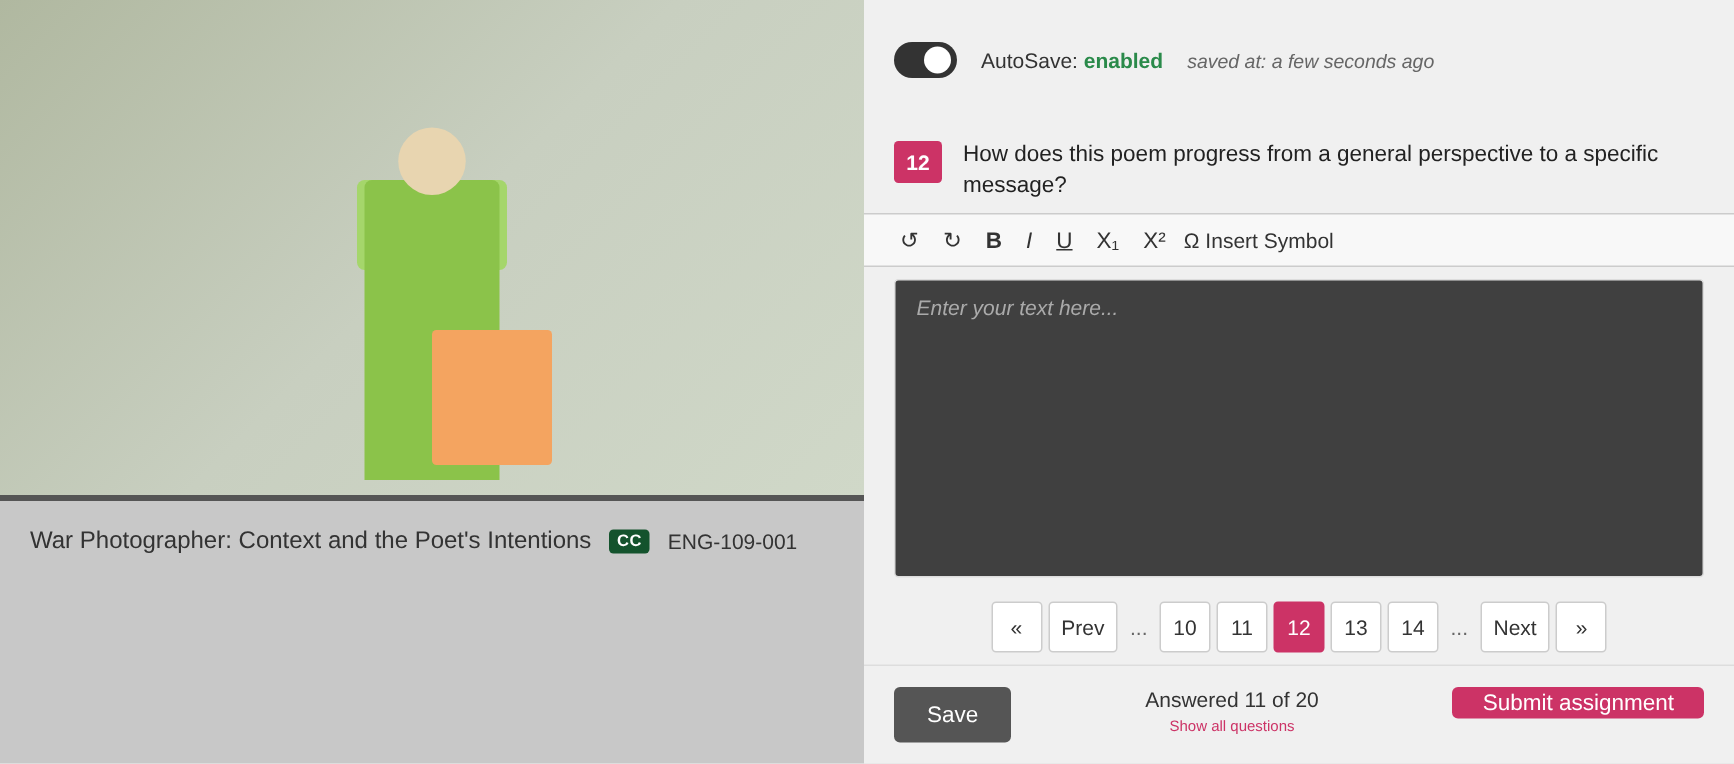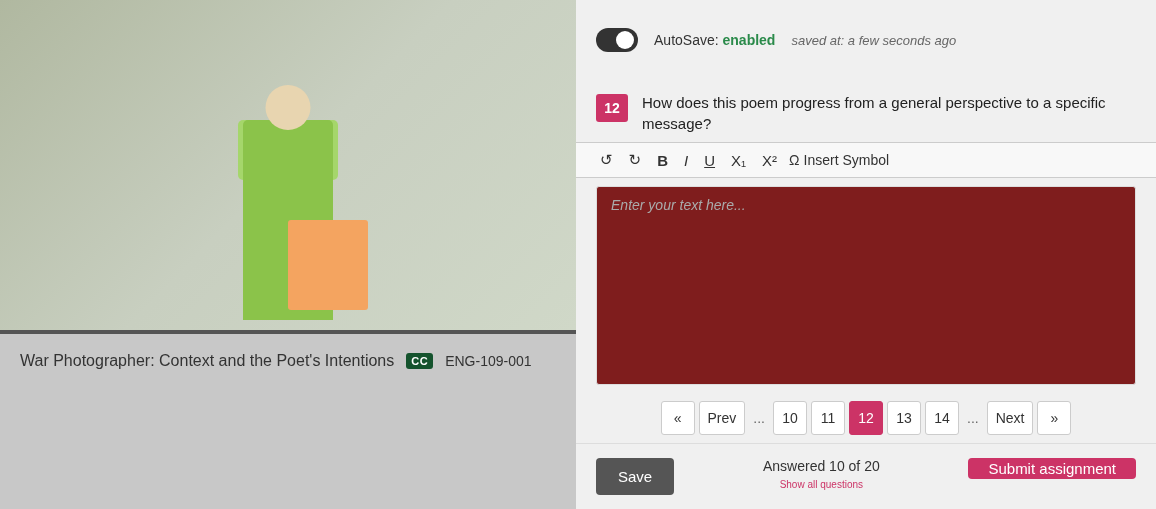--- a/index.html
+++ b/index.html
@@ -242,21 +242,21 @@
       cursor: pointer;
       display: flex;
       align-items: center;
       gap: 4px;
     }
 
     
     .text-editor {
       flex: 1;
       margin: 8px 20px;
-      background: #7f1d1d;
+      background: #404040;
       border: 1px solid #ddd;
       border-radius: 3px;
       padding: 10px 14px;
       font-size: 14px;
       color: #aaa;
       font-style: italic;
       cursor: text;
     }
 
     
@@ -418,19 +418,19 @@
     <button class="page-btn">13</button>
     <button class="page-btn">14</button>
     <span class="page-dots">...</span>
     <button class="page-btn nav">Next</button>
     <button class="page-btn nav">»</button>
   </div>
 
   <div class="bottom-action-bar">
     <button class="save-btn">Save</button>
     <div class="answered-info">
-      <span class="answered-count">Answered 10 of 20</span>
+      <span class="answered-count">Answered 11 of 20</span>
       <a class="show-all" href="#">Show all questions</a>
     </div>
     <button class="submit-btn">Submit assignment</button>
   </div>
 
 </div>
 
 </body></html>

